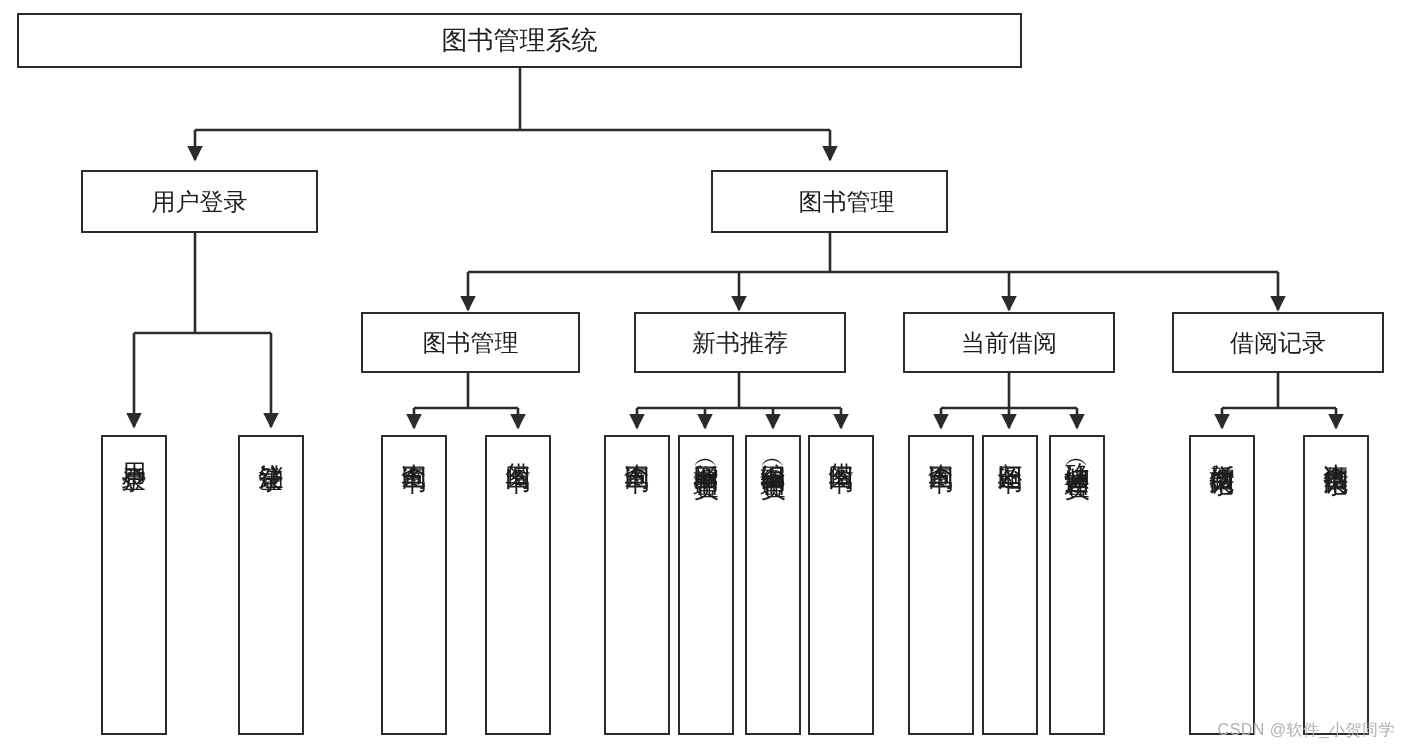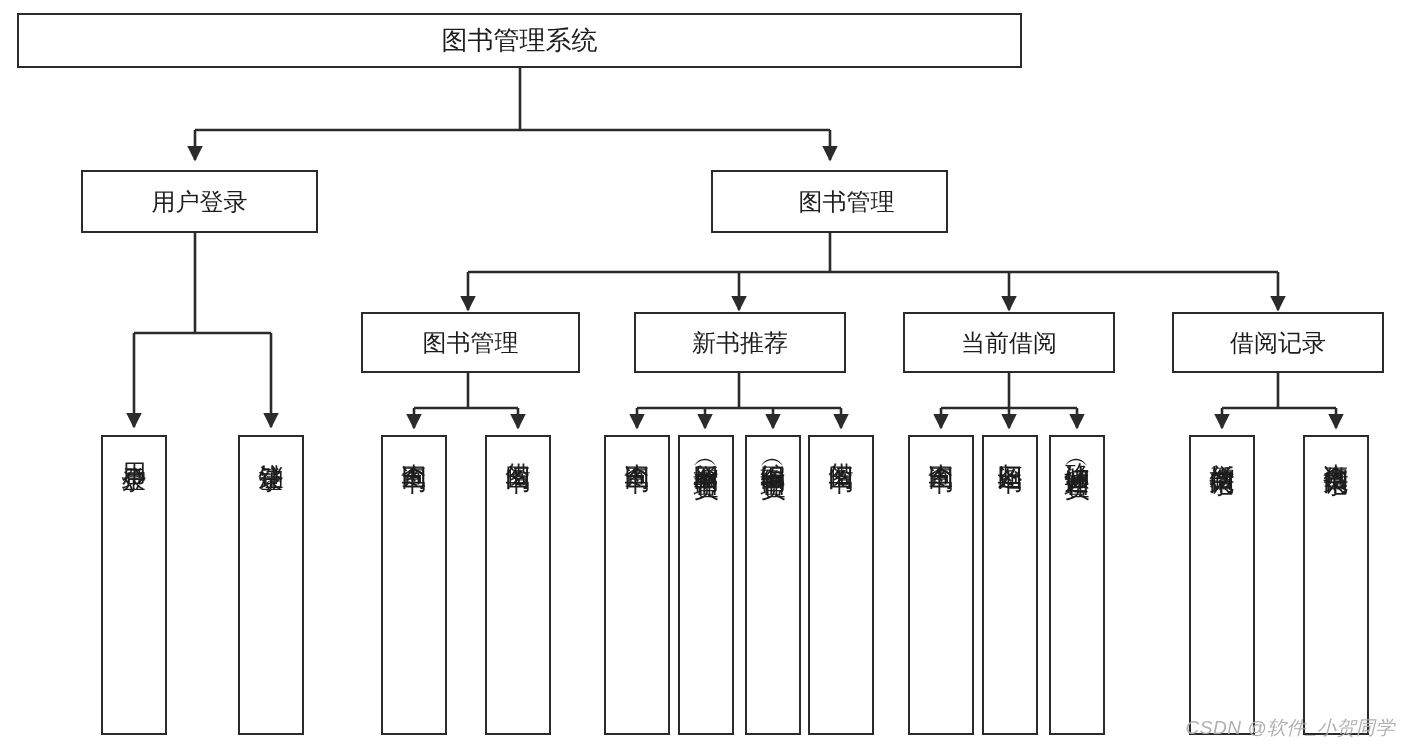--- a/index.html
+++ b/index.html
@@ -55,26 +55,25 @@
     text-orientation: upright;
     font-size: 25px;
     letter-spacing: 2px;
     line-height: 1;
     white-space: normal;
   }
   #watermark {
     position: absolute;
     right: 10px;
     bottom: 6px;
-    font-size: 19px;
+    font-size: 16px;
     color: #b0b0b0;
     z-index: 5;
     white-space: nowrap;
     letter-spacing: 0.5px;
-    font-style: italic;
   }
 </style>
 </head>
 <body>
 
 <div id="diagram-root">
 
   <svg id="svg-layer" viewBox="0 0 1405 747" xmlns="http://www.w3.org/2000/svg">
     <defs>
       <marker id="arrow" viewBox="0 0 10 10" refX="9" refY="5" markerWidth="6" markerHeight="6" orient="auto-start-reverse">

